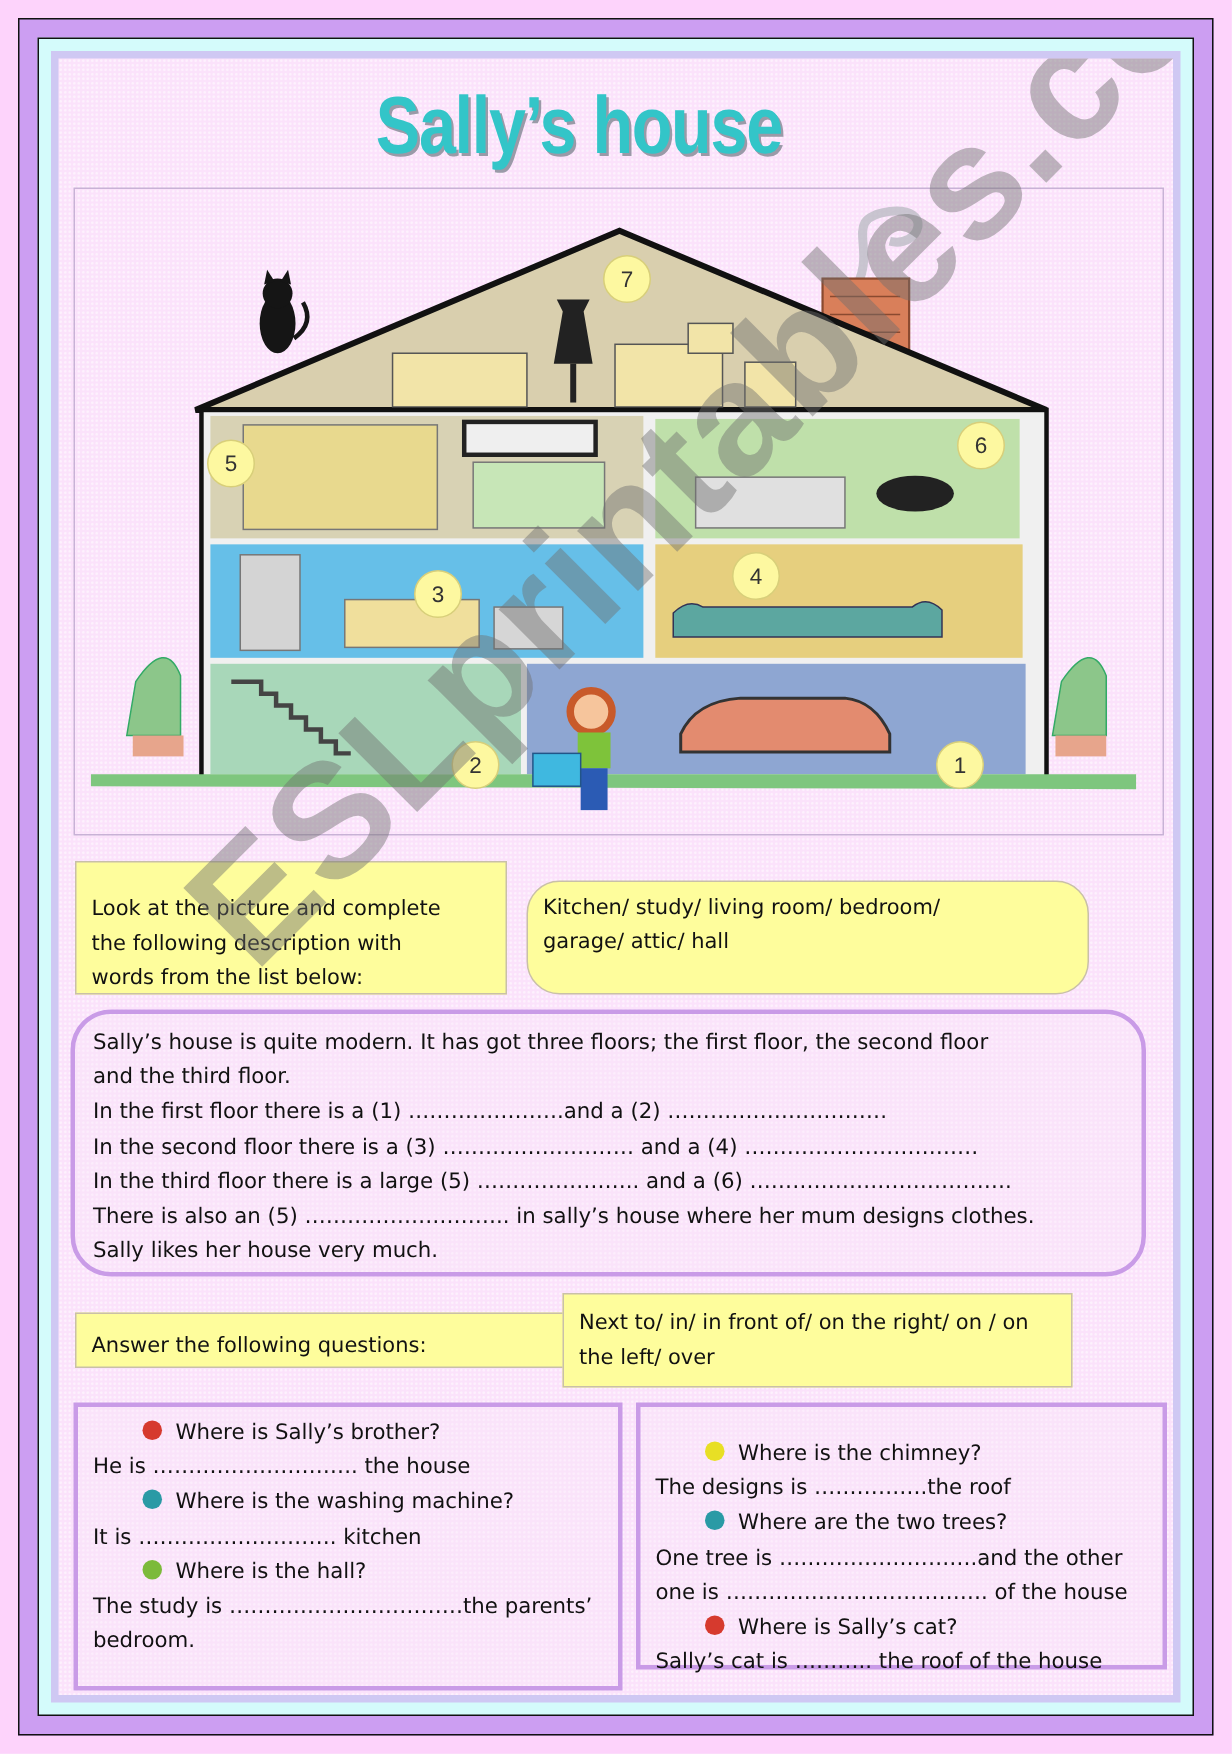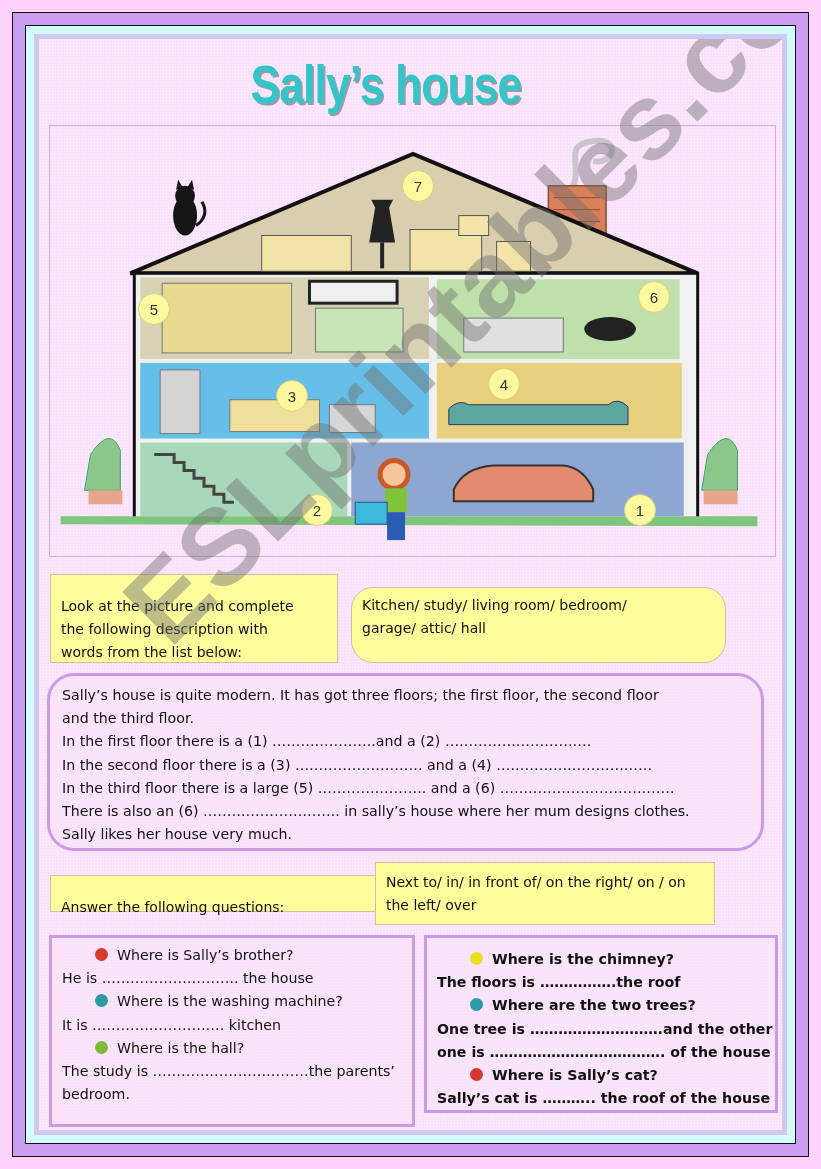--- a/index.html
+++ b/index.html
@@ -176,25 +176,25 @@
     <div class="line">Kitchen/ study/ living room/ bedroom/</div>
     <div class="line">garage/ attic/ hall</div>
   </div>
 
   <div class="purplebox" style="left:8px;top:634px;width:717px;height:178px;padding:8px 12px;border-radius:27px;">
     <div class="line">Sally’s house is quite modern. It has got three floors; the first floor, the second floor</div>
     <div class="line">and the third floor.</div>
     <div class="line"> In the first floor there is a (1) ………………….and a (2) ………………………….</div>
     <div class="line"> In the second floor there is a (3) ……………………… and a (4) ……………………………</div>
     <div class="line"> In the third floor there is a large (5) ………………….. and a (6) ……………………………….</div>
-    <div class="line">There is also an (6) ……………………….. in sally’s house where her mum designs clothes.</div>
+    <div class="line">There is also an (5) ……………………….. in sally’s house where her mum designs clothes.</div>
     <div class="line">Sally likes her house very much.</div>
   </div>
 
-  <div class="ybox" style="left:11px;top:836px;width:338px;height:37px;padding-top:20px;">
+  <div class="ybox" style="left:11px;top:836px;width:338px;height:37px;padding-top:10px;">
     <div class="line">Answer the following questions:</div>
   </div>
 
   <div class="ybox" style="left:336px;top:823px;width:340px;height:63px;padding-top:8px;">
     <div class="line">Next to/ in/ in front of/ on the right/ on / on</div>
     <div class="line">the left/ over</div>
   </div>
 
   <div class="purplebox" style="left:10px;top:896px;width:366px;height:192px;padding:6px 10px;">
     <div class="q-item">
@@ -205,25 +205,25 @@
       <span class="bullet" style="background:#2a9aa5"></span><span>Where is the washing machine?</span>
     </div>
     <div class="a-item"> It is ………………………. kitchen</div>
     <div class="q-item">
       <span class="bullet" style="background:#7cba3a"></span><span>Where is the hall?</span>
     </div>
     <div class="a-item"> The study is ……………………………the parents’</div>
     <div class="a-item">bedroom.</div>
   </div>
 
-  <div class="purplebox" style="left:385px;top:896px;width:354px;height:178px;padding:10px 10px;font-weight:bold;">
+  <div class="purplebox" style="left:385px;top:896px;width:354px;height:178px;padding:20px 10px;">
     <div class="q-item">
       <span class="bullet" style="background:#e8df25"></span><span>Where is the chimney?</span>
     </div>
-    <div class="a-item">The floors is …………….the roof</div>
+    <div class="a-item">The designs is …………….the roof</div>
     <div class="q-item">
       <span class="bullet" style="background:#2a9aa5"></span><span>Where are the two trees?</span>
     </div>
     <div class="a-item"> One tree is ……………………….and the other</div>
     <div class="a-item">one is ………………………………. of the house</div>
     <div class="q-item">
       <span class="bullet" style="background:#d63a2e"></span><span>Where is Sally’s cat?</span>
     </div>
     <div class="a-item"> Sally’s cat is ……….. the roof of the house</div>
   </div>

